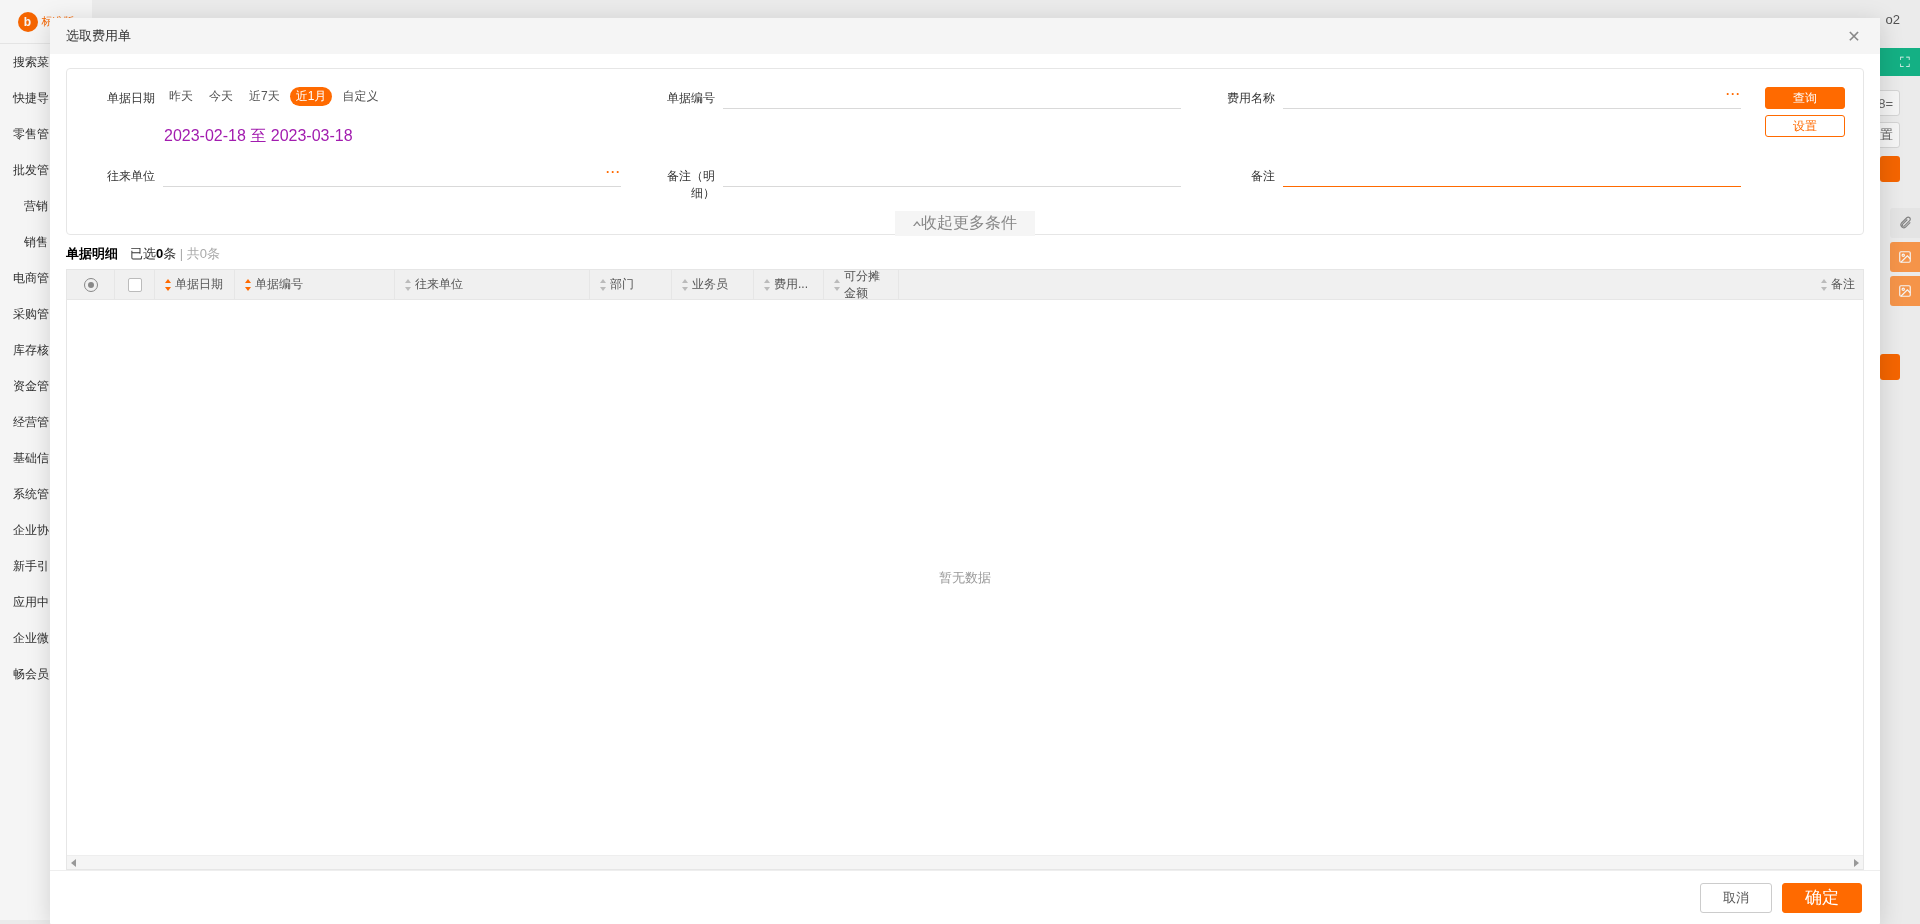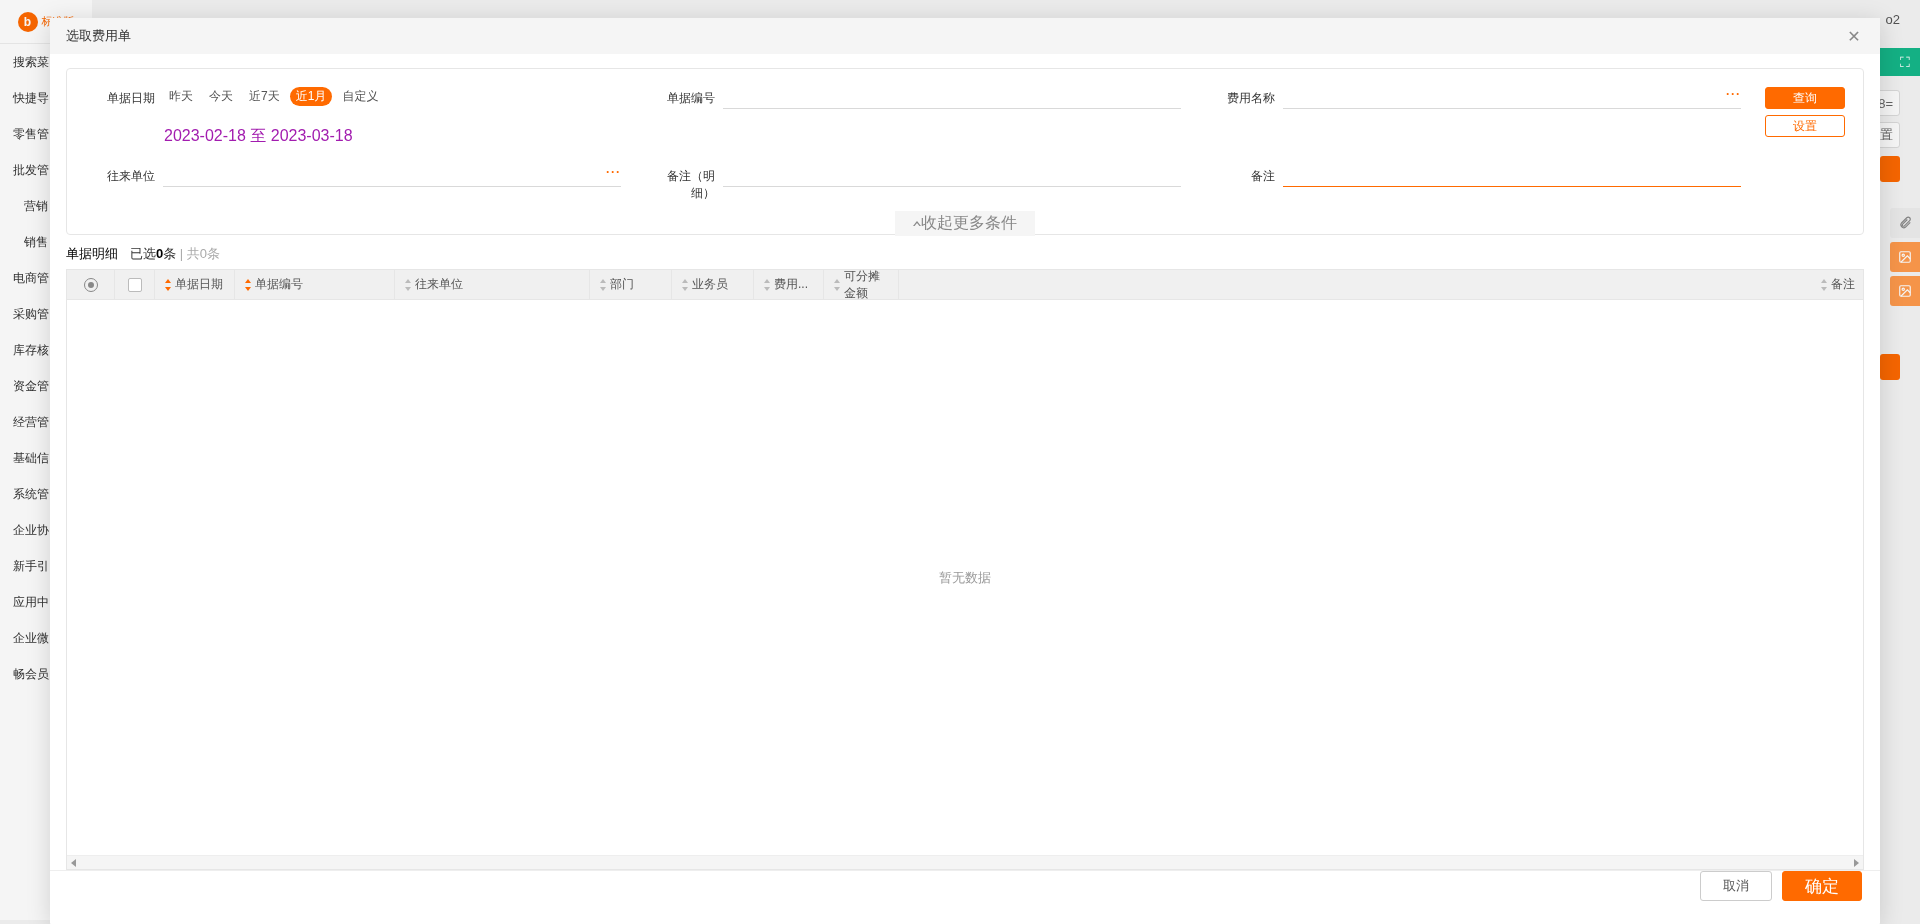--- a/index.html
+++ b/index.html
@@ -273,21 +273,21 @@
     }
 
     
     .details-header {
       display: flex;
       align-items: center;
       gap: 12px;
       padding: 10px 0 6px 0;
       font-size: 13px;
     }
-    .details-header .bold { font-weight: normal; color: #000; }
+    .details-header .bold { font-weight: bold; color: #000; }
     .details-header .selected-count b { color: #000; }
     .details-header .total-count { color: #aaa; }
 
     
     .table-wrap {
       flex: 1;
       border: 1px solid #e6e6e6;
       position: relative;
       overflow: hidden;
       display: flex;
@@ -383,21 +383,21 @@
       border-bottom: 4px solid transparent;
     }
     .hscrollbar::before { left: 4px; border-right: 5px solid #999; }
     .hscrollbar::after { right: 4px; border-left: 5px solid #999; }
 
     
     .modal-footer {
       height: 54px;
       border-top: 1px solid #eee;
       display: flex;
-      align-items: flex-start;
+      align-items: center;
       justify-content: flex-end;
       gap: 10px;
       padding: 0 18px;
     }
     .btn-default {
       background: #fff;
       color: #555;
       border: 1px solid #ccc;
       border-radius: 3px;
       height: 30px;

